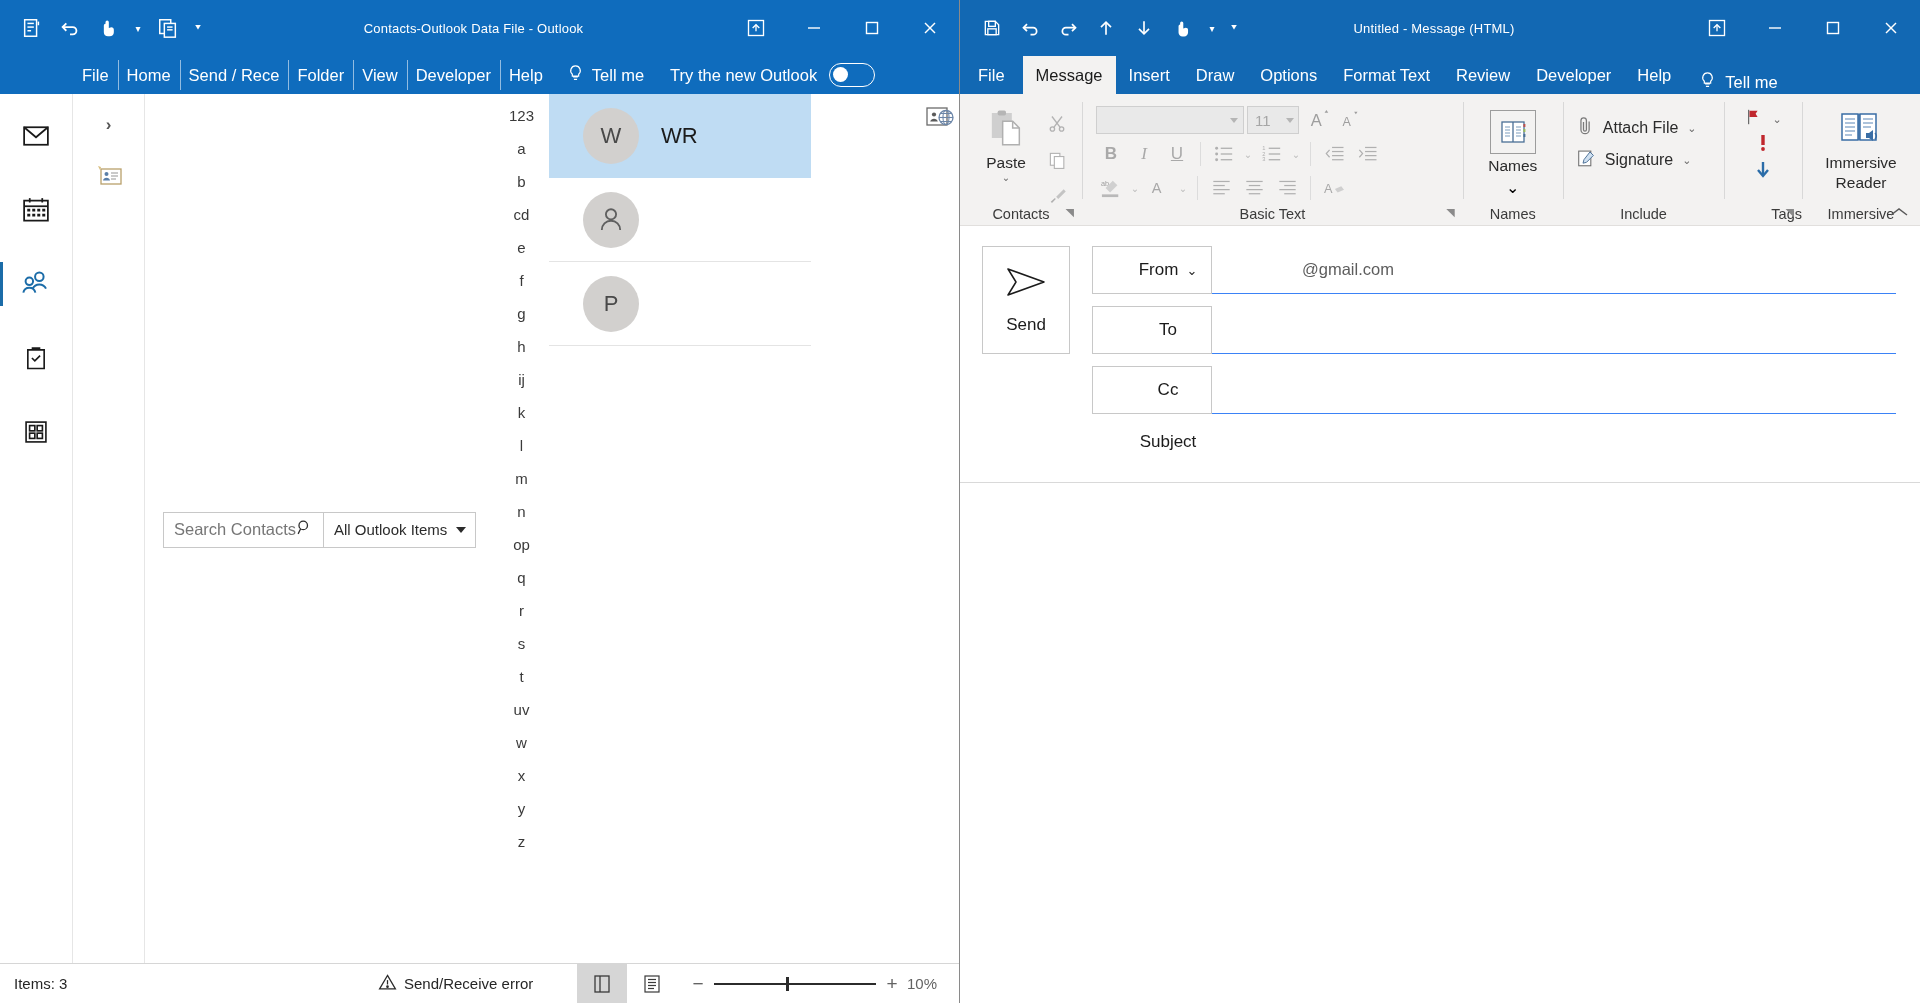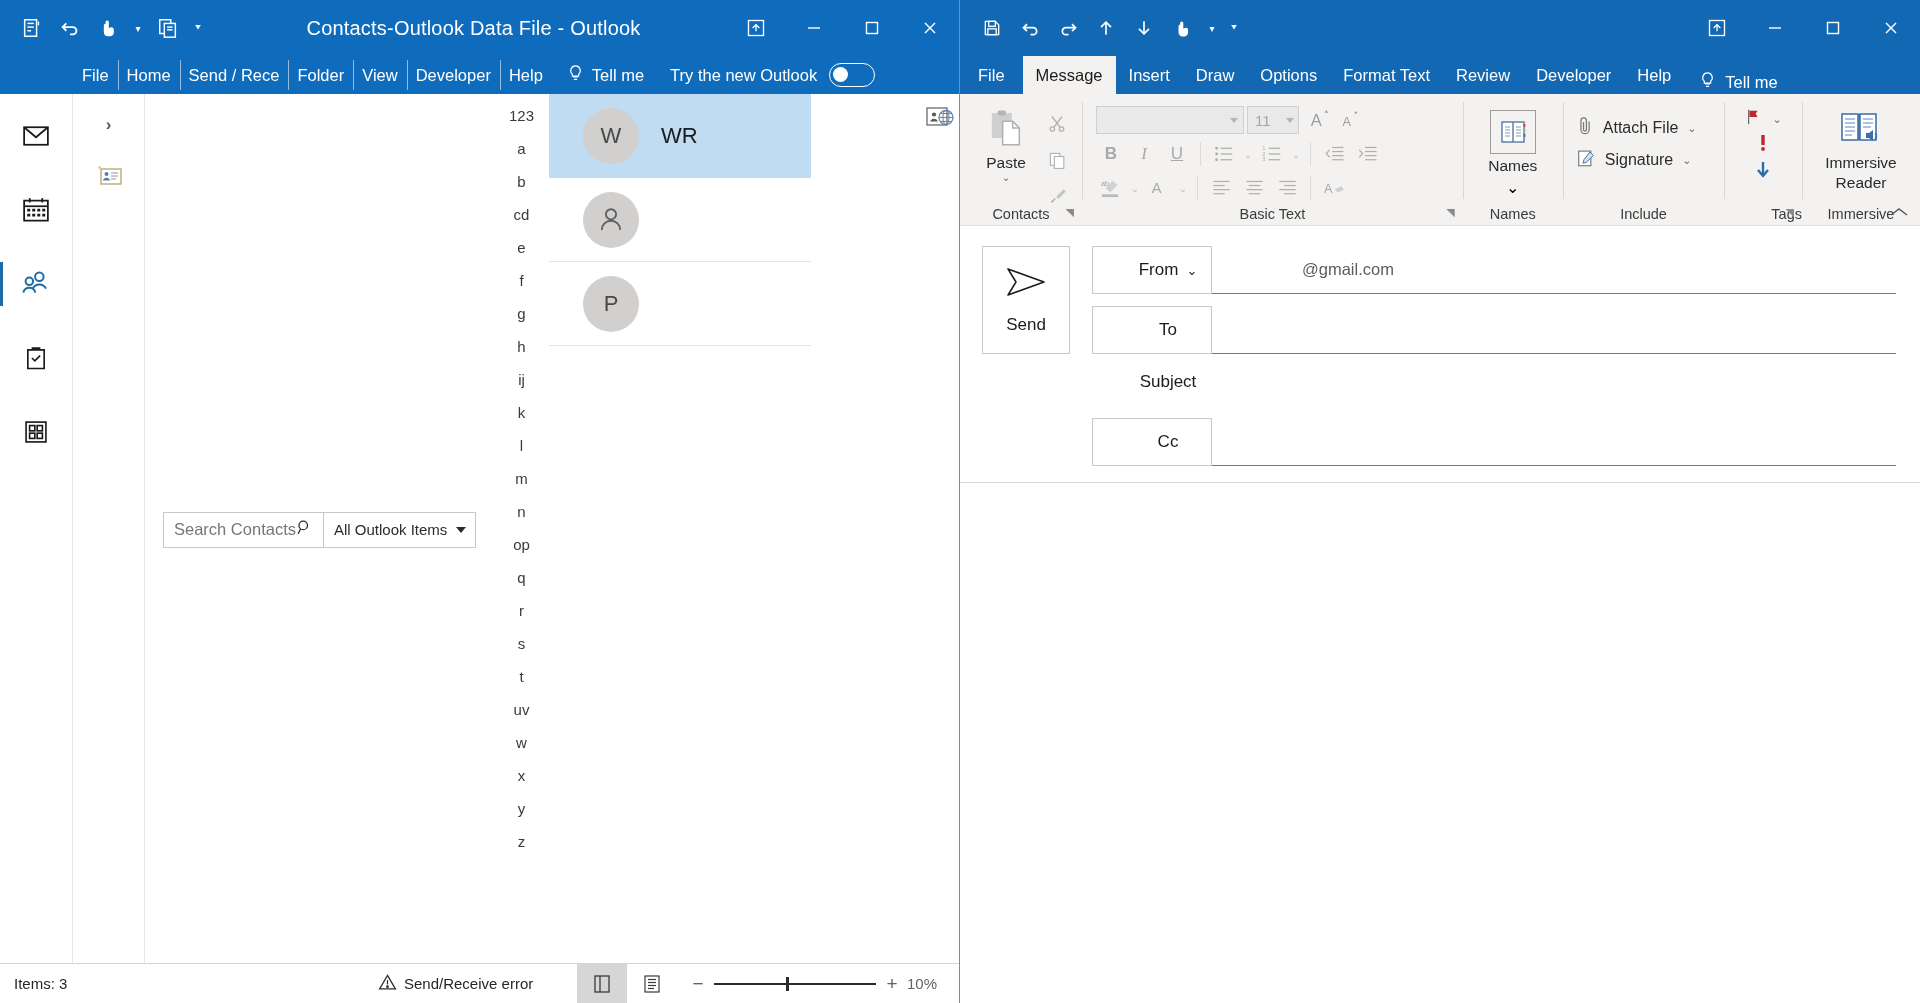--- a/index.html
+++ b/index.html
@@ -25,21 +25,21 @@
   .titlebar.blue2 { background: #1268b3; }
   .qat { display: flex; align-items: center; gap: 2px; padding-left: 14px; }
   .qat-btn {
     width: 36px; height: 36px; display: flex; align-items: center; justify-content: center;
     color: #fff;
   }
   .qat-btn svg { display:block; }
   .qat-chev { width: 20px; height: 36px; display:flex; align-items:center; justify-content:center; color:#fff; font-size: 10px;}
   .win-title {
     position: absolute; left: 0; right: 12px; text-align: center;
-    color: #fff; font-size: 20px; letter-spacing: .2px;
+    color: #fff; font-size: 13px; letter-spacing: .2px;
     pointer-events: none;
   }
   .title-ctl { margin-left: auto; display: flex; align-items: center; height: 56px; position: relative; z-index: 2;}
   .tc {
     width: 58px; height: 56px; display: flex; align-items: center; justify-content: center;
     color: #fff;
   }
   .ribbon-pin { width: 58px; height: 56px; display:flex; align-items:center; justify-content:center; color:#fff;}
 
   .menubar {
@@ -548,20 +548,21 @@
           </svg>
         </div>
         <div class="qat-btn">
           <svg width="19" height="21" viewBox="0 0 24 24" fill="#fff">
             <path d="M11 3a2 2 0 0 1 2 2v7l3-1c2 0 3 1 3 3v3c0 3-2 5-5 5h-2c-3 0-5-2-5-5V9a2 2 0 0 1 2-2h0V5a2 2 0 0 1 2-2z"></path>
           </svg>
         </div>
         <div class="qat-chev">▾</div>
         <div class="qat-chev">⯆</div>
       </div>
+      <div class="win-title">Untitled  -  Message (HTML)</div>
       <div class="title-ctl">
         <div class="ribbon-pin">
           <svg width="20" height="20" viewBox="0 0 24 24" fill="none" stroke="#fff" stroke-width="1.6">
             <rect x="3" y="3" width="18" height="18"></rect>
               <polyline points="8,12 12,8 16,12"></polyline>
               <line x1="12" y1="8" x2="12" y2="16"></line>
           </svg>
         </div>
         <div class="tc">
           <svg width="16" height="16" viewBox="0 0 16 16">
@@ -908,29 +909,29 @@
               <span style="font-size:13px">⌄</span>
             </div>
             <div class="fval">@gmail.com</div>
           </div>
           <div class="frow space">
             <div class="fbtnlbl">
               <span>To</span>
             </div>
             <div class="fval"></div>
           </div>
+          <div class="frow space">
+            <div class="fbtnlbl">
+              <span>Cc</span>
+            </div>
+            <div class="fval"></div>
+          </div>
           <div class="frow" style="margin-top:4px">
             <div class="fbtnlbl plain">Subject</div>
             <div class="fval nobord"></div>
           </div>
-          <div class="frow space">
-            <div class="fbtnlbl">
-              <span>Cc</span>
-            </div>
-            <div class="fval"></div>
-          </div>
         </div>
       </div>
       <div class="bodyarea"></div>
     </div>
   </div>
 
 </div>
 
 </body></html>

